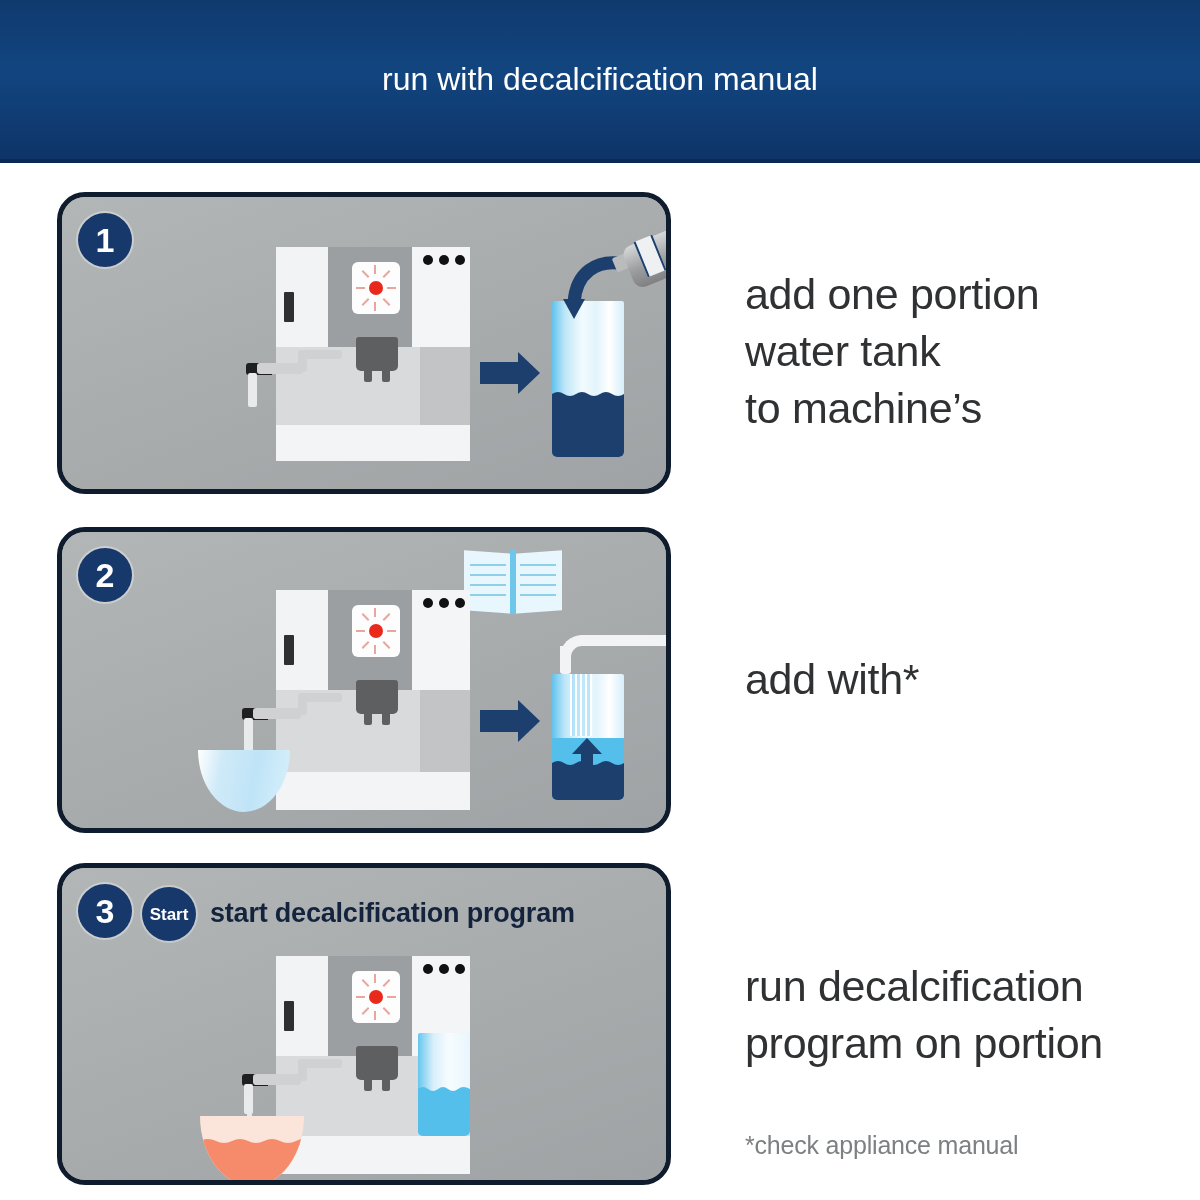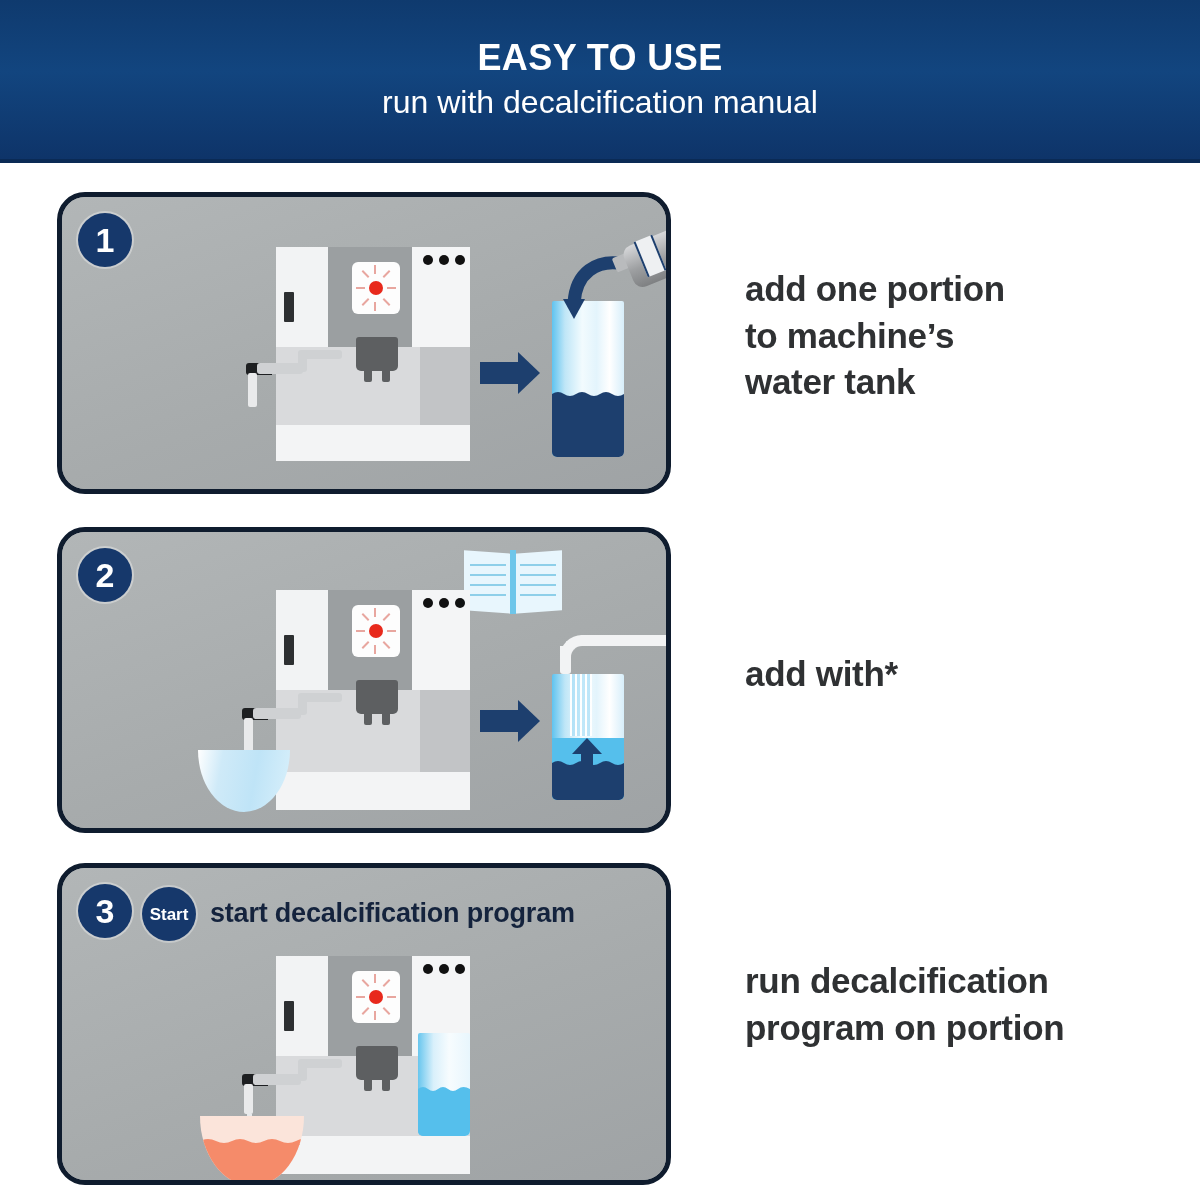--- a/index.html
+++ b/index.html
@@ -333,41 +333,40 @@
     position: absolute;
     background: #f2f3f4;
     border-radius: 0 0 3px 3px;
   }
 
   
   .step-text {
     position: absolute;
     left: 745px;
     color: #2f3133;
-    font-size: 35px;
-    font-weight: bold;
+    font-size: 43px;
+    font-weight: normal;
     line-height: 1.33;
     letter-spacing: -0.3px;
   }
   #text-1 { top: 103px; }
   #footnote {
     position: absolute;
     left: 745px;
     top: 968px;
     color: #7d8082;
     font-size: 25px;
     font-weight: normal;
     letter-spacing: -0.2px;
   }
 </style>
 </head>
 <body>
 
 <div id="header-banner">
-  <div id="header-title">EASY TO USE</div>
   <div id="header-subtitle">run with decalcification manual</div>
 </div>
 
 <div id="content">
 
   <div class="panel" id="panel-1">
     <div class="panel-inner">
 
       <div class="machine">
         <div class="m-body-left" style="left:214px; top:50px;  width:52px;  height:100px;"></div>
@@ -576,27 +575,28 @@
           <svg class="wave-edge" style="top:-7px;" viewBox="0 0 104 8" preserveAspectRatio="none">
             <path d="M0 8 L0 4 Q8 0 16 4 T32 4 T48 4 T64 4 T80 4 T96 4 T104 4 L104 8 Z" fill="#f58b6a"></path>
           </svg>
         </div>
       </div>
     </div>
   </div>
 
   <div class="step-text" id="text-1">
     <div>add one portion</div>
+    <div>water tank</div>
     <div>to machine’s</div>
-    <div>water tank</div>
   </div>
 
   <div class="step-text" style="top:488px;">
     <div>add with*</div>
   </div>
 
   <div class="step-text" style="top:795px;">
     <div>run decalcification</div>
     <div>program on portion</div>
   </div>
 
+  <div id="footnote">*check appliance manual</div>
 
 </div>
 
 </body></html>

